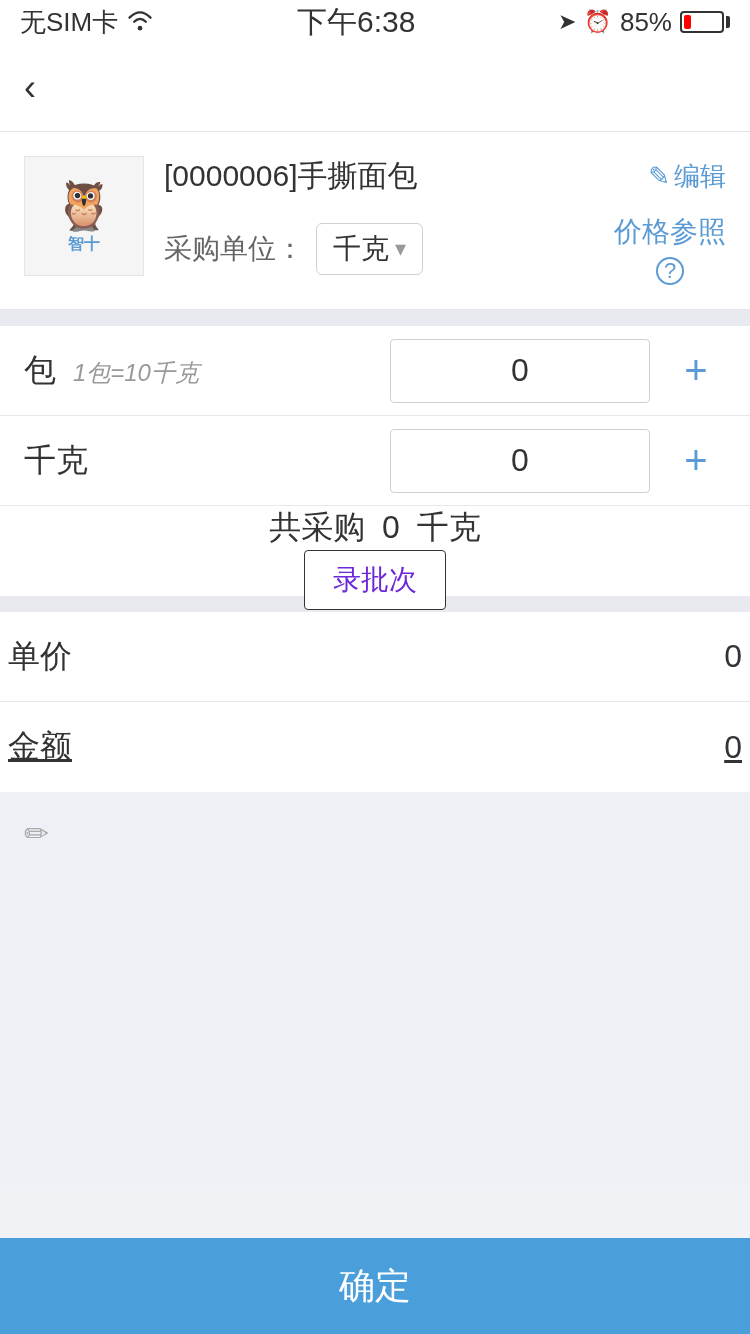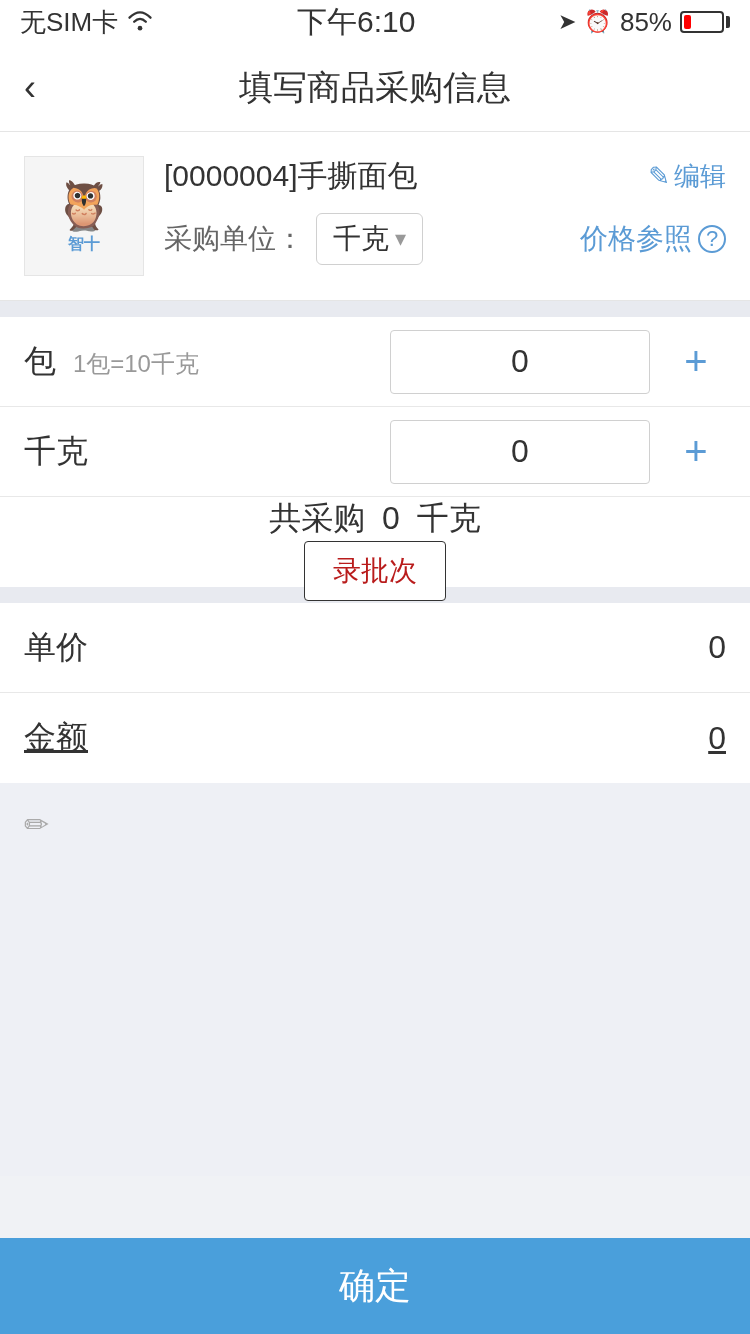--- a/index.html
+++ b/index.html
@@ -164,20 +164,21 @@
       background: #fff;
       cursor: pointer;
     }
     .price-ref {
       font-size: 28px;
       color: #5b9bd5;
       cursor: pointer;
       display: flex;
       align-items: center;
       gap: 6px;
+      flex-direction: column;
     }
 
     
     .section-separator {
       height: 16px;
       background: #e8eaf0;
     }
 
     
     .input-section {
@@ -195,20 +196,21 @@
     }
     .input-label {
       font-size: 32px;
       color: #333;
       font-weight: 500;
     }
     .input-sub {
       font-size: 24px;
       color: #999;
       margin-left: 8px;
+      font-style: italic;
     }
     .input-right {
       flex: 1;
       display: flex;
       align-items: center;
       justify-content: flex-end;
       gap: 16px;
     }
     .qty-input {
       width: 260px;
@@ -245,34 +247,34 @@
     }
     .summary-text {
       font-size: 32px;
       color: #333;
     }
     .batch-btn {
       border: 1px solid #333;
       border-radius: 4px;
       padding: 10px 28px;
       font-size: 28px;
-      color: #b91c1c;
+      color: #6d28d9;
       background: #fff;
       cursor: pointer;
     }
 
     
     .price-section {
       background: #fff;
     }
     .price-row {
       display: flex;
       align-items: center;
       justify-content: space-between;
-      padding: 0 24px;
+      padding: 0 8px;
       height: 90px;
       border-bottom: 1px solid #e8e8e8;
     }
     .price-row:last-child {
       border-bottom: none;
       text-decoration: underline;
     }
     .price-label {
       font-size: 32px;
       color: #333;
@@ -331,47 +333,46 @@
   <div class="status-left">
     <span>无SIM卡</span>
     <span>
       <svg viewBox="0 0 24 18" fill="none" xmlns="http://www.w3.org/2000/svg" width="28" height="22">
         <path d="M12 14a2 2 0 1 1 0 4 2 2 0 0 1 0-4z" fill="#333"></path>
         <path d="M7 10.5C8.7 8.8 10.3 8 12 8s3.3.8 5 2.5" stroke="#333" stroke-width="2" fill="none" stroke-linecap="round"></path>
         <path d="M3 7C5.8 4.2 8.8 2.5 12 2.5S18.2 4.2 21 7" stroke="#333" stroke-width="2" fill="none" stroke-linecap="round"></path>
       </svg>
     </span>
   </div>
-  <div class="status-center">下午6:10</div>
+  <div class="status-center">下午6:38</div>
   <div class="status-right">
     <span style="font-size:22px;">➤</span>
     <span style="font-size:22px;">⏰</span>
     <span>85%</span>
     <div class="battery-bar">
       <div class="battery-body">
         <div class="battery-fill"></div>
       </div>
       <div class="battery-tip"></div>
     </div>
   </div>
 </div>
 
 <div class="nav-bar">
   <span class="nav-back">‹</span>
-  <span class="nav-title">填写商品采购信息</span>
 </div>
 
 <div class="product-card">
   <div class="product-image">
     <div class="owl-icon">🦉</div>
     <div class="brand-text">智十</div>
   </div>
   <div class="product-info">
     <div class="product-name-row">
-      <span class="product-name">[0000004]手撕面包</span>
+      <span class="product-name">[0000006]手撕面包</span>
       <span class="edit-btn">
         <span>✎</span>
         <span>编辑</span>
       </span>
     </div>
     <div class="unit-row">
       <div style="display:flex;align-items:center;">
         <span class="unit-label">采购单位：</span>
         <div class="unit-dropdown">
           <span>千克</span>

